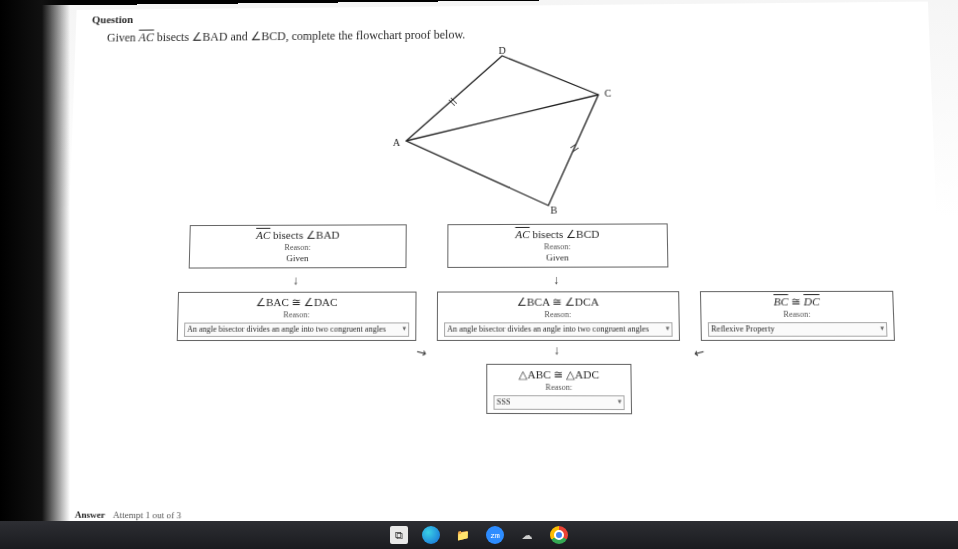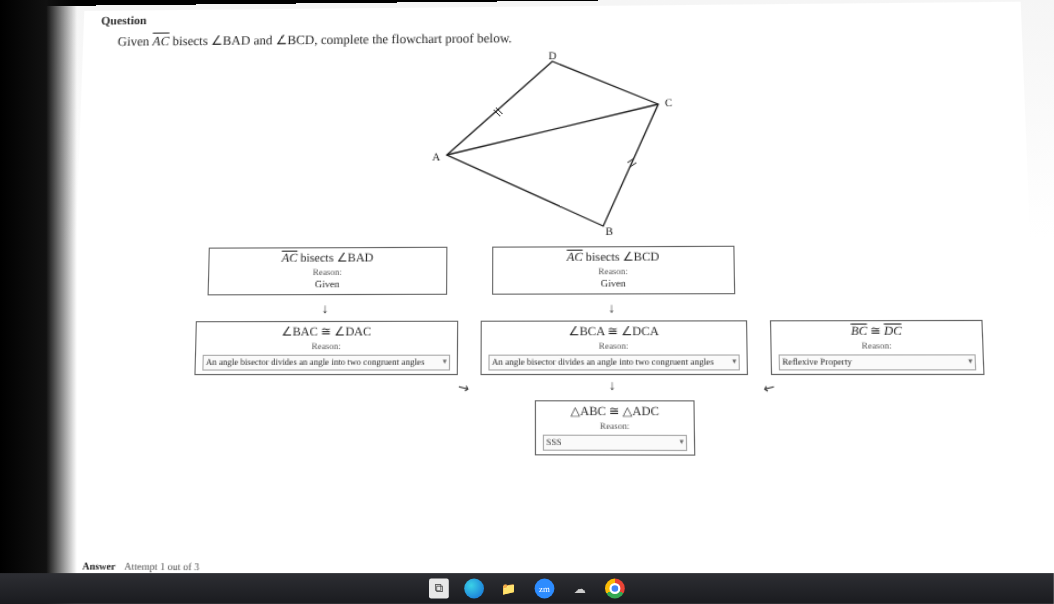--- a/index.html
+++ b/index.html
@@ -111,21 +111,21 @@
       color: #fff;
     }
     .tb-task { background:#e8e8e8; border-radius:2px; color:#333; }
     .tb-edge {
       width:18px; height:18px; border-radius:50%;
       background: radial-gradient(circle at 35% 35%, #3ad1e6, #1469d6);
     }
     .tb-folder { color:#ffcf56; }
     .tb-zoom {
       width:18px; height:18px; border-radius:50%;
-      background:#2d8cff; color:#fff; font-size:8px; font-family:Liberation Serif, serif;
+      background:#2d8cff; color:#fff; font-size:8px; font-family:Liberation Mono, monospace;
     }
     .tb-cloud { color:#ccc; }
     .tb-chrome {
       width:18px; height:18px; border-radius:50%;
       background: conic-gradient(#ea4335 0 120deg,#34a853 120deg 240deg,#fbbc05 240deg 360deg);
       position: relative;
     }
     .tb-chrome::after {
       content:""; position:absolute; top:4px; left:4px; width:10px; height:10px;
       background:#4285f4; border-radius:50%; border:2px solid #fff;

